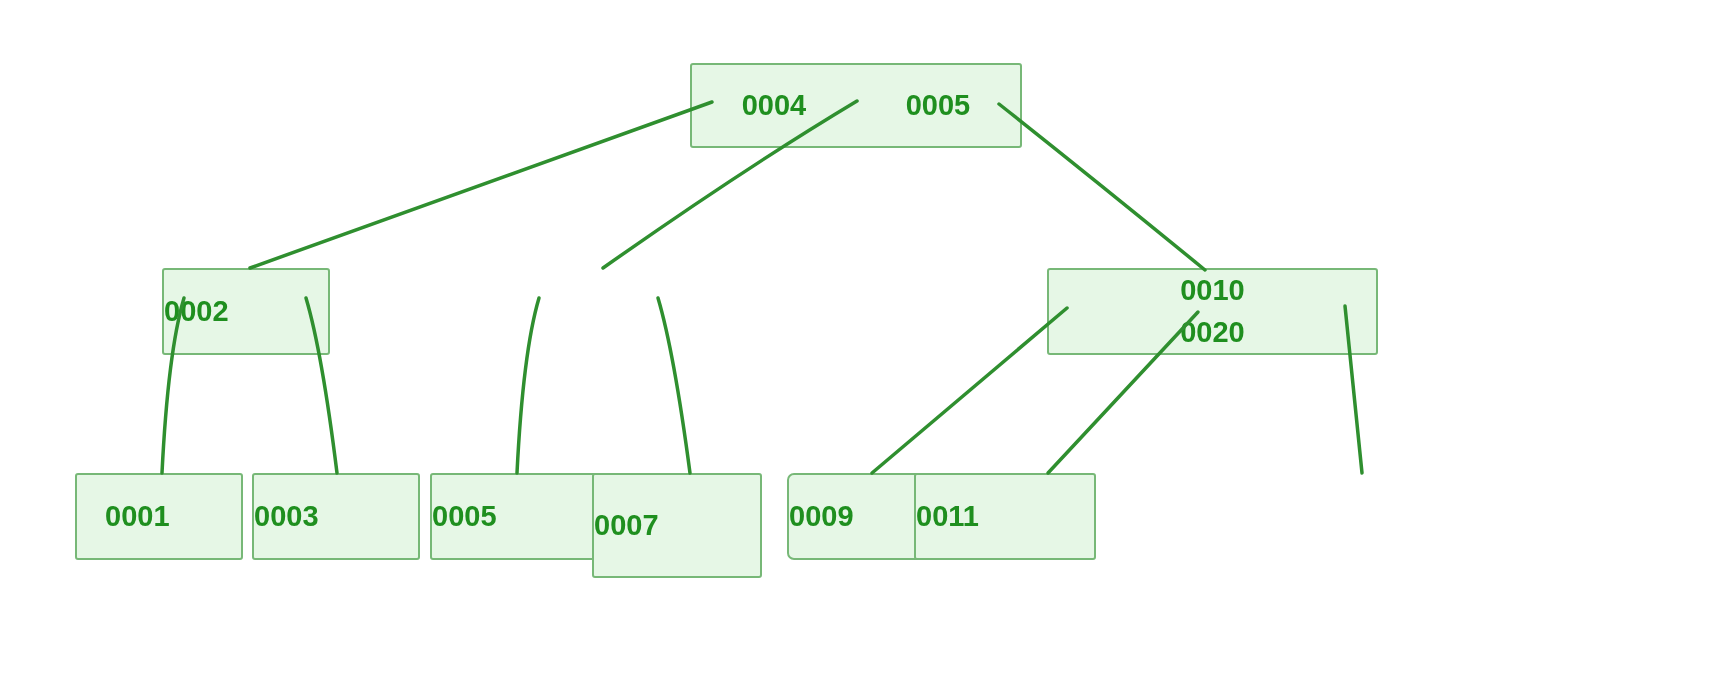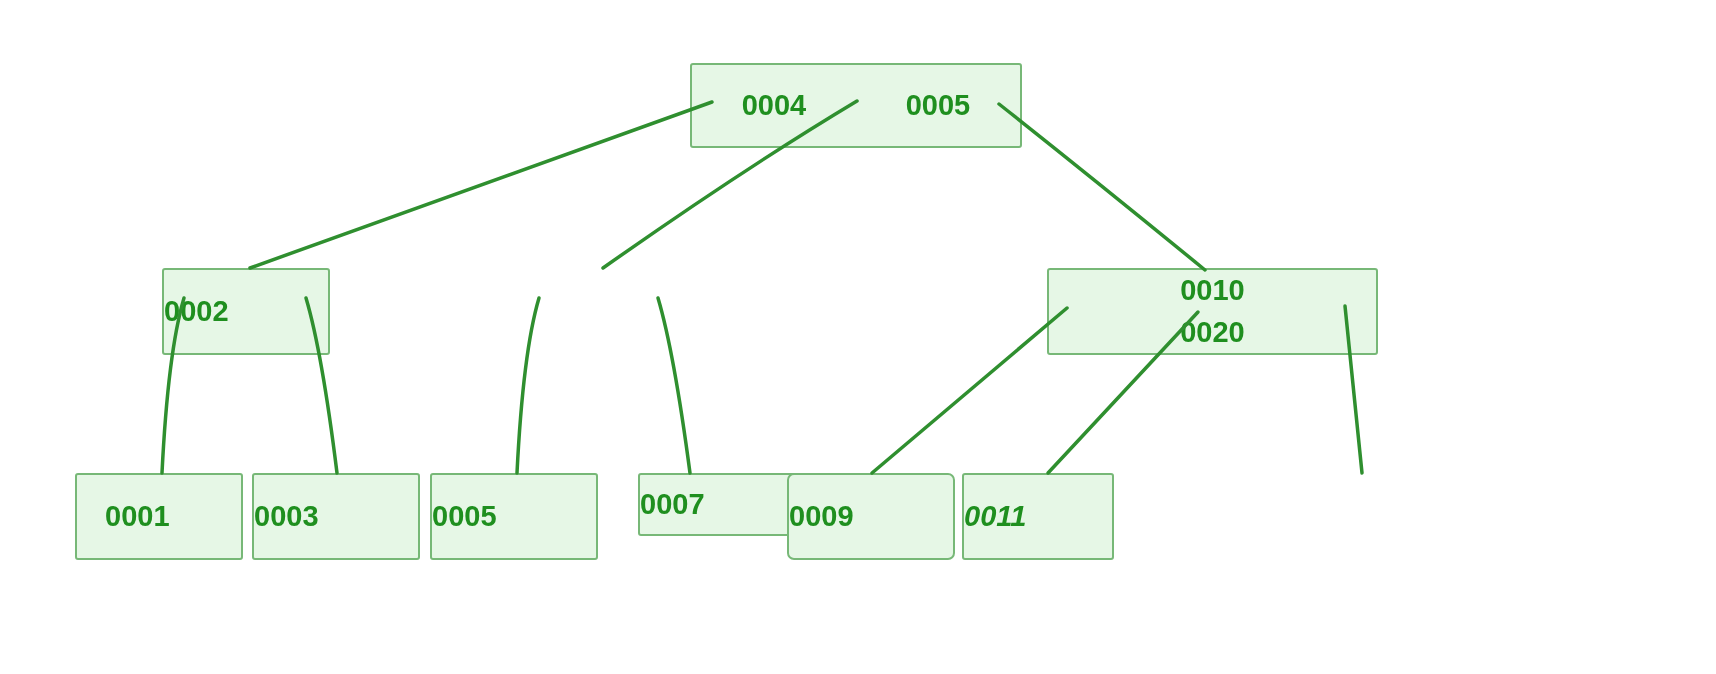--- a/index.html
+++ b/index.html
@@ -64,22 +64,22 @@
     </div>
     <div class="node single" style="left: 75px; top: 473px; width: 168px; height: 87px; padding-left: 28px;">
       <span class="key">0001</span>
     </div>
     <div class="node single" style="left: 252px; top: 473px; width: 168px; height: 87px;">
       <span class="key">0003</span>
     </div>
     <div class="node single" style="left: 430px; top: 473px; width: 168px; height: 87px;">
       <span class="key">0005</span>
     </div>
-    <div class="node single" style="left: 638px; top: 473px; width: 170px; height: 63px;">
+    <div class="node single" style="left: 592px; top: 473px; width: 170px; height: 105px;">
       <span class="key">0007</span>
     </div>
     <div class="node single" style="left: 787px; top: 473px; width: 168px; height: 87px; border-radius: 7px;">
       <span class="key">0009</span>
     </div>
-    <div class="node single" style="left: 962px; top: 473px; width: 152px; height: 87px; font-style: italic;">
+    <div class="node single" style="left: 914px; top: 473px; width: 182px; height: 87px;">
       <span class="key">0011</span>
     </div>
   </div>
 
 </body></html>

